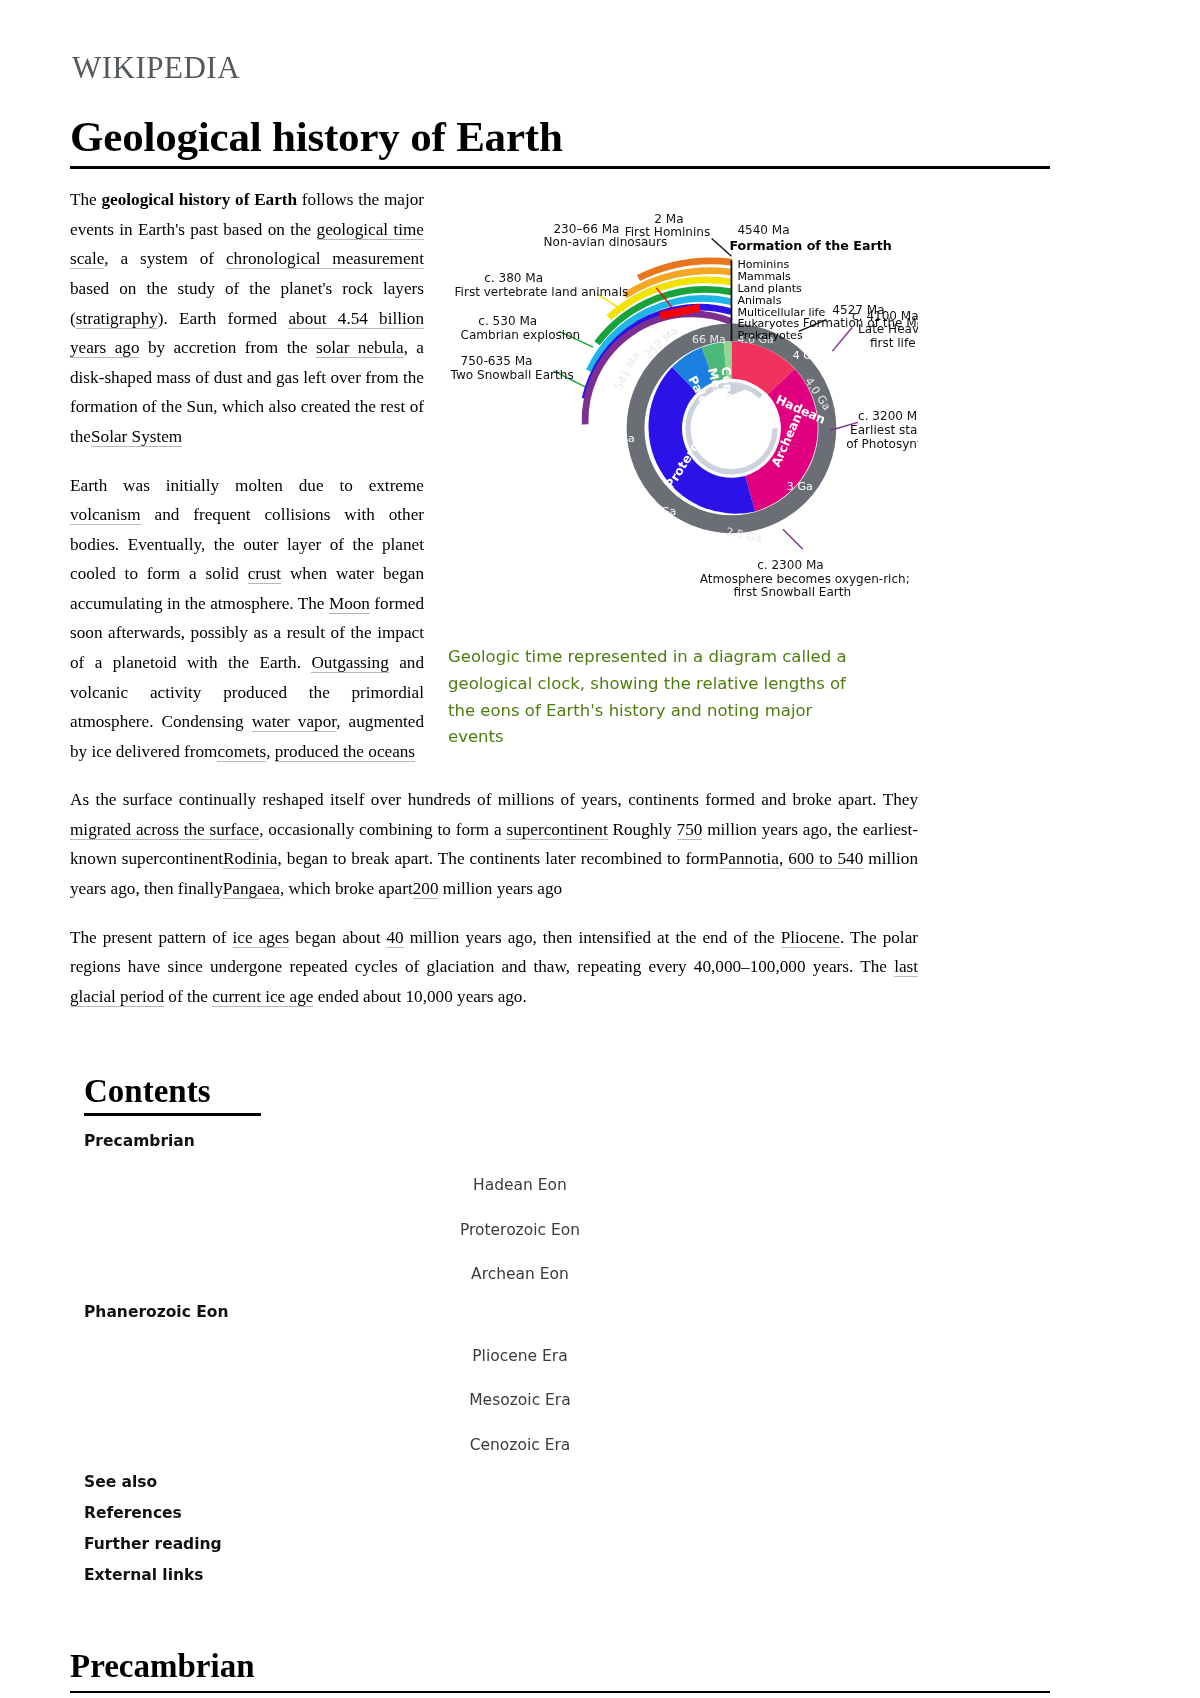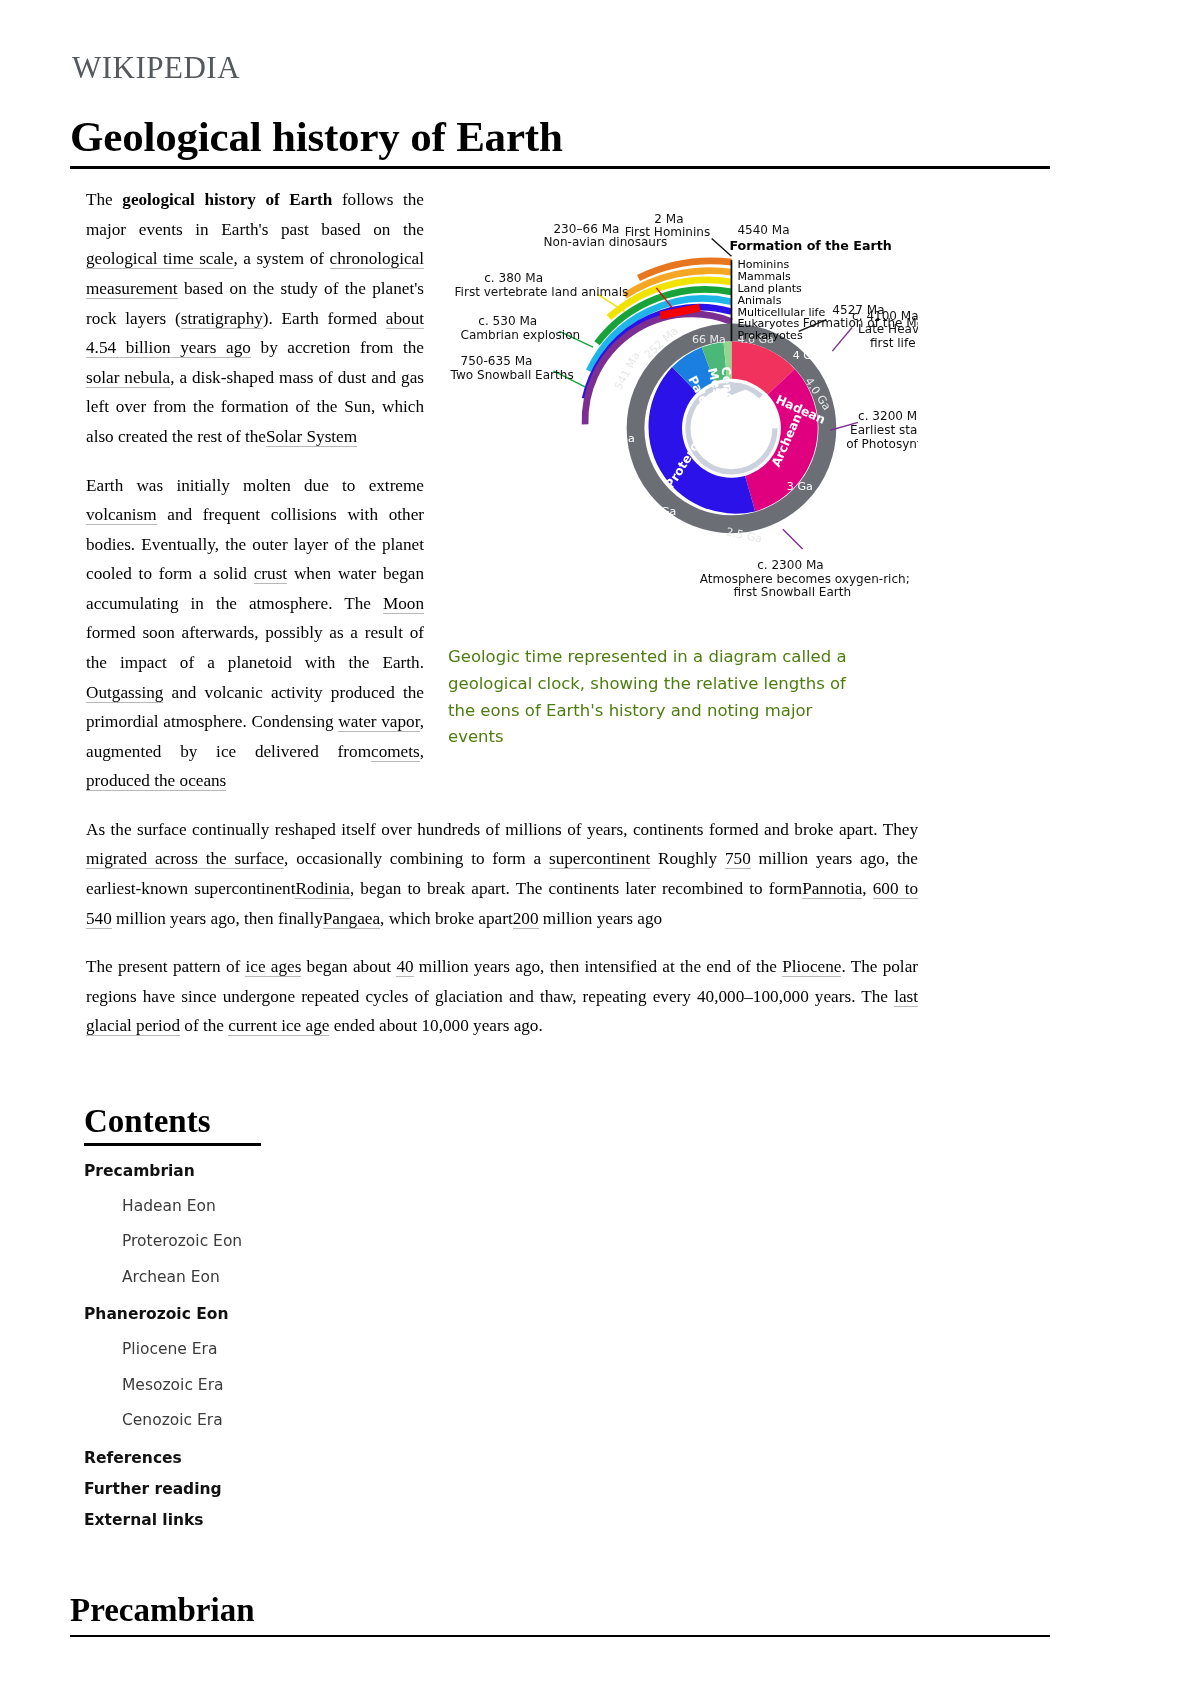--- a/index.html
+++ b/index.html
@@ -48,21 +48,21 @@
     margin: 0 0 16px 0;
     width: 980px;
   }
   
   .lead {
     font-size: 17.2px;
     line-height: 1.72;
     text-align: justify;
     hyphens: none;
   }
-  .lead p { margin: 0 0 19px 16px; }
+  .lead p { margin: 0 0 19px 0; }
   .lead b { font-weight: 700; }
   .wlink {
     text-decoration: none;
     border-bottom: 1.5px solid #b8b8b8;
     color: #000;
   }
   
   .figure {
     float: right;
     width: 470px;
@@ -105,22 +105,23 @@
   }
   .toc-l1 {
     font-weight: 700;
     color: #111;
     margin: 0 0 4px 0;
     line-height: 1.75;
   }
   .toc-l2 {
     font-weight: 400;
     color: #3b3b3b;
-    margin: 8px 0 0 38px;
+    margin: 17px 0 0 38px;
     line-height: 1.77;
+    text-align: center;
   }
   .toc-gap { height: 10px; }
   
   .section-heading-wrap {
     margin-top: 58px;
   }
   h2.section-heading {
     font-family: "Liberation Serif", serif;
     font-size: 33px;
     font-weight: 700;
@@ -309,20 +310,21 @@
         <div class="toc-l1">Precambrian</div>
         <div class="toc-l2">Hadean Eon</div>
         <div class="toc-l2">Proterozoic Eon</div>
         <div class="toc-l2">Archean Eon</div>
         <div class="toc-gap"></div>
         <div class="toc-l1">Phanerozoic Eon</div>
         <div class="toc-l2">Pliocene Era</div>
         <div class="toc-l2">Mesozoic Era</div>
         <div class="toc-l2">Cenozoic Era</div>
         <div class="toc-gap"></div>
+        <div class="toc-l1">See also</div>
         <div class="toc-l1">References</div>
         <div class="toc-l1">Further reading</div>
         <div class="toc-l1">External links</div>
       </div>
   </div>
 
   <div class="section-heading-wrap">
     <h2 class="section-heading">Precambrian</h2>
     <hr class="section-rule">
   </div>

